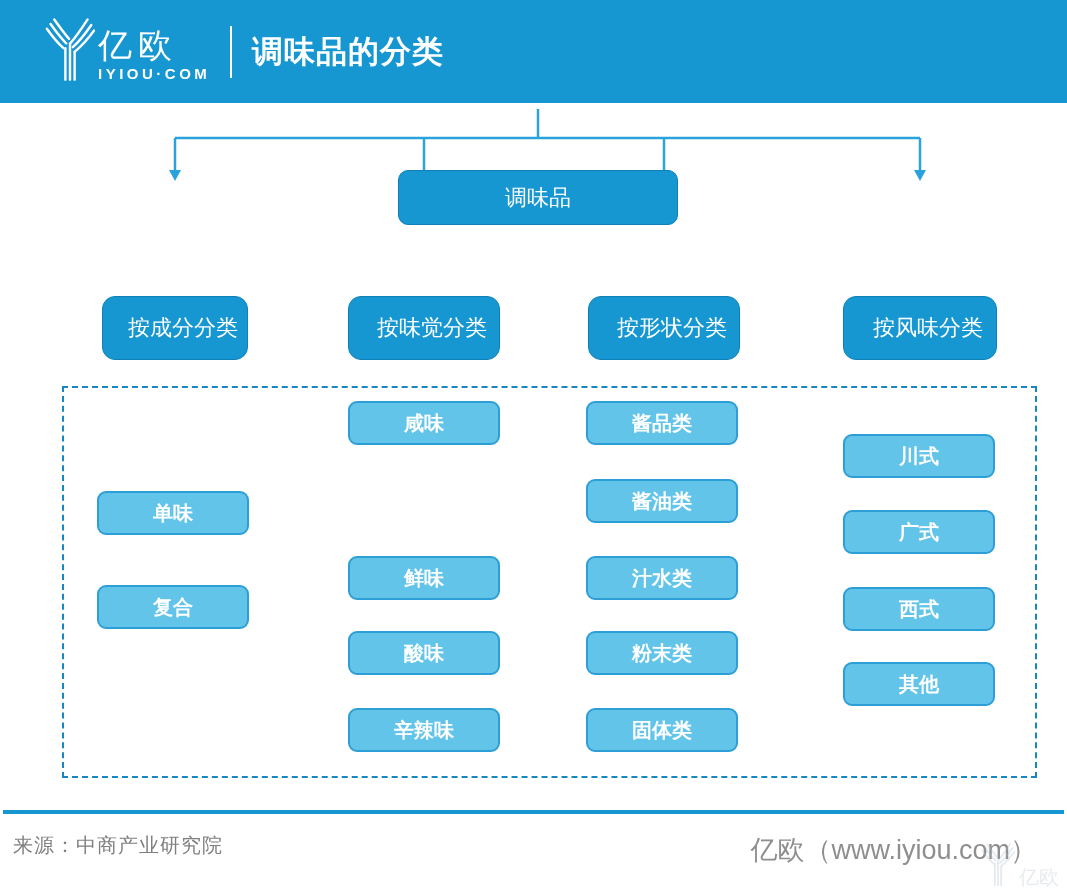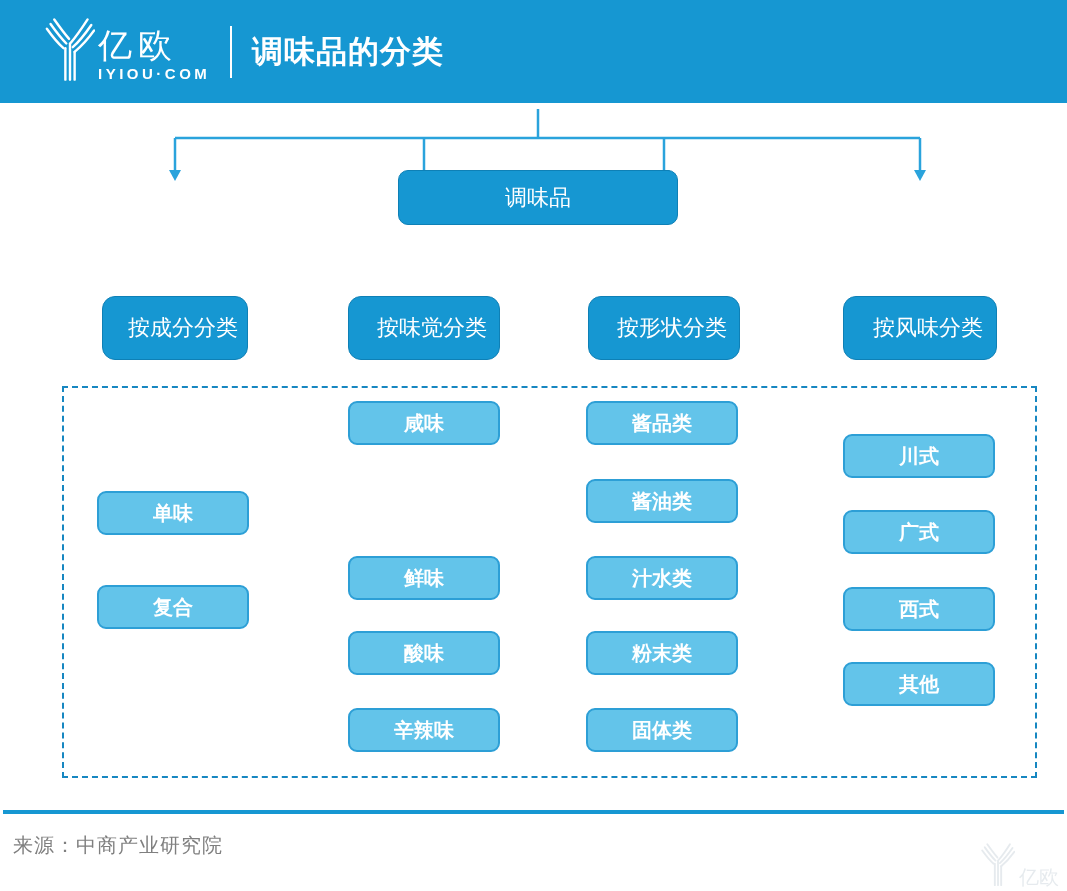--- a/index.html
+++ b/index.html
@@ -160,20 +160,21 @@
     <div class="node leaf" style="left:586px;top:592px;width:152px;height:44px">固体类</div>
 
     <div class="node leaf" style="left:843px;top:318px;width:152px;height:44px">川式</div>
     <div class="node leaf" style="left:843px;top:394px;width:152px;height:44px">广式</div>
     <div class="node leaf" style="left:843px;top:471px;width:152px;height:44px">西式</div>
     <div class="node leaf" style="left:843px;top:546px;width:152px;height:44px">其他</div>
   </div>
 
   <div class="footer-line"></div>
   <div class="footer-source">来源：中商产业研究院</div>
+  <div class="footer-brand">亿欧（www.iyiou.com）</div>
 
   <div class="watermark">
     <svg width="34" height="48" viewBox="0 0 54 70">
       <g stroke="currentColor" stroke-width="3" fill="none" stroke-linecap="round">
         <path d="M2 12 Q12 26 20 33"></path>
         <path d="M6 7 Q16 21 23 28"></path>
         <path d="M10 2 Q20 16 26 23"></path>
         <path d="M46 2 Q35 19 28 27"></path>
         <path d="M50 8 Q39 24 30 32"></path>
         <path d="M53 14 Q43 28 32 37"></path>

